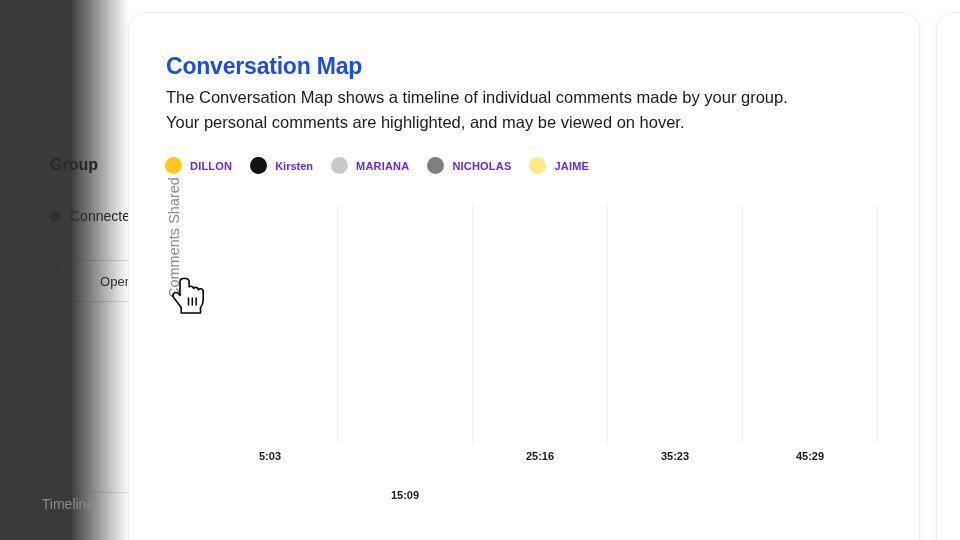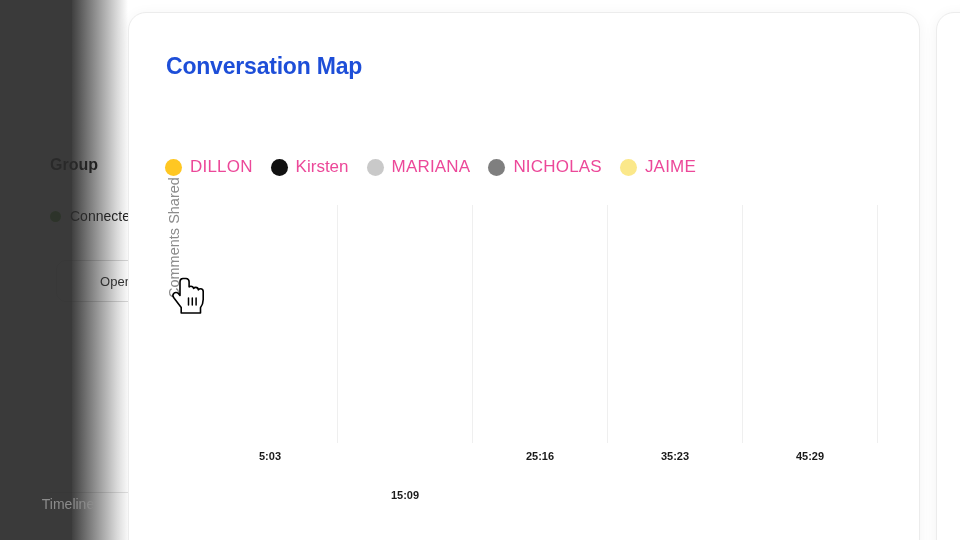--- a/index.html
+++ b/index.html
@@ -68,21 +68,21 @@
   }
   .card-desc span { display:block; }
 
   
   .legend {
     position:absolute; left:36px; top:144px;
     display:flex; align-items:center; gap:0px;
   }
   .legend-item { display:flex; align-items:center; margin-right:18px; white-space:nowrap; }
   .legend-swatch { width:17px; height:17px; border-radius:50%; margin-right:8px; flex:0 0 auto; }
-  .legend-label { font-size:17px; font-weight:normal; color:#ec4899; letter-spacing:0.2px; }
+  .legend-label { font-size:11px; font-weight:bold; color:#6d28d9; letter-spacing:0.2px; }
   .legend-label.mixed { letter-spacing:0; }
 
   
   .plot {
     position:absolute; left:36px; top:180px; width:730px; height:250px;
   }
   .gridline {
     position:absolute; top:12px; width:1px; height:238px; background:#efefef;
   }
   .plot-points { position:absolute; left:0; top:0; width:100%; height:100%; }
@@ -125,20 +125,24 @@
     <div class="shell-rule"></div>
   </div>
 
   <div class="scrim"></div>
   <div class="scrim-fade"></div>
 
   <div class="card-next"></div>
 
   <div class="card">
     <div class="card-title">Conversation Map</div>
+    <div class="card-desc">
+      <span>The Conversation Map shows a timeline of individual comments made by your group.</span>
+      <span>Your personal comments are highlighted, and may be viewed on hover.</span>
+    </div>
     <div class="legend" id="legend">
         <div class="legend-item">
           <div class="legend-swatch" style="background: rgb(255, 199, 34);"></div>
           <div class="legend-label">DILLON</div>
         </div>
         <div class="legend-item">
           <div class="legend-swatch" style="background: rgb(17, 17, 17);"></div>
           <div class="legend-label mixed">Kirsten</div>
         </div>
         <div class="legend-item">

